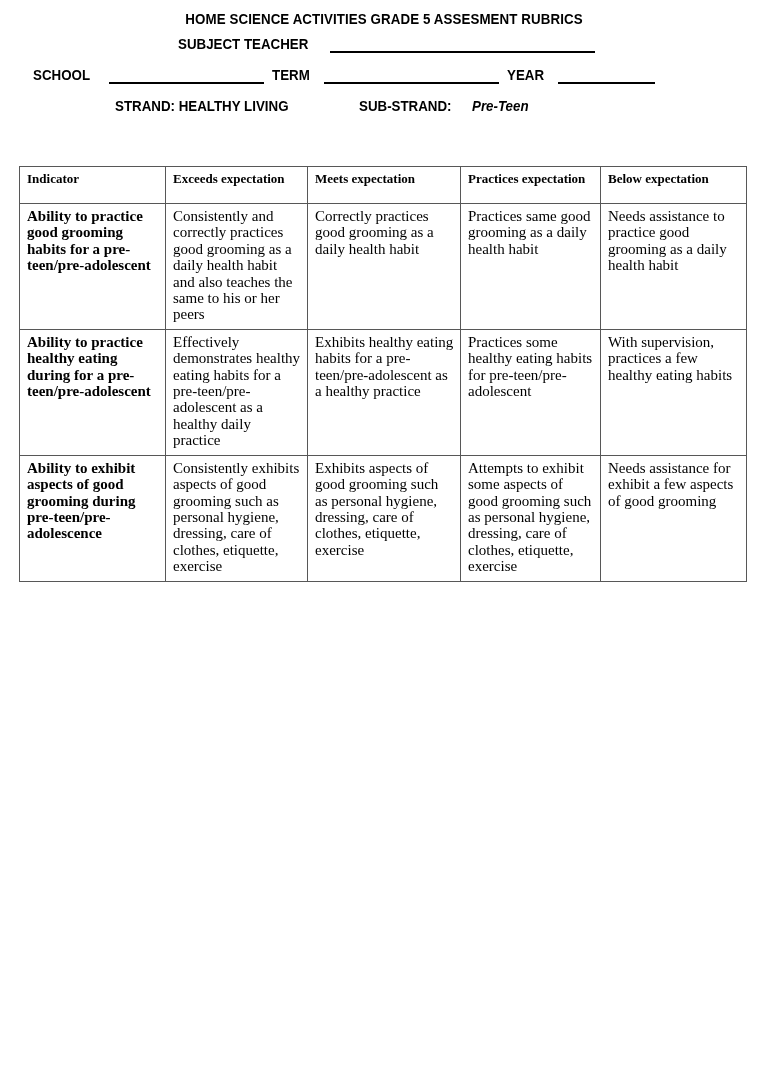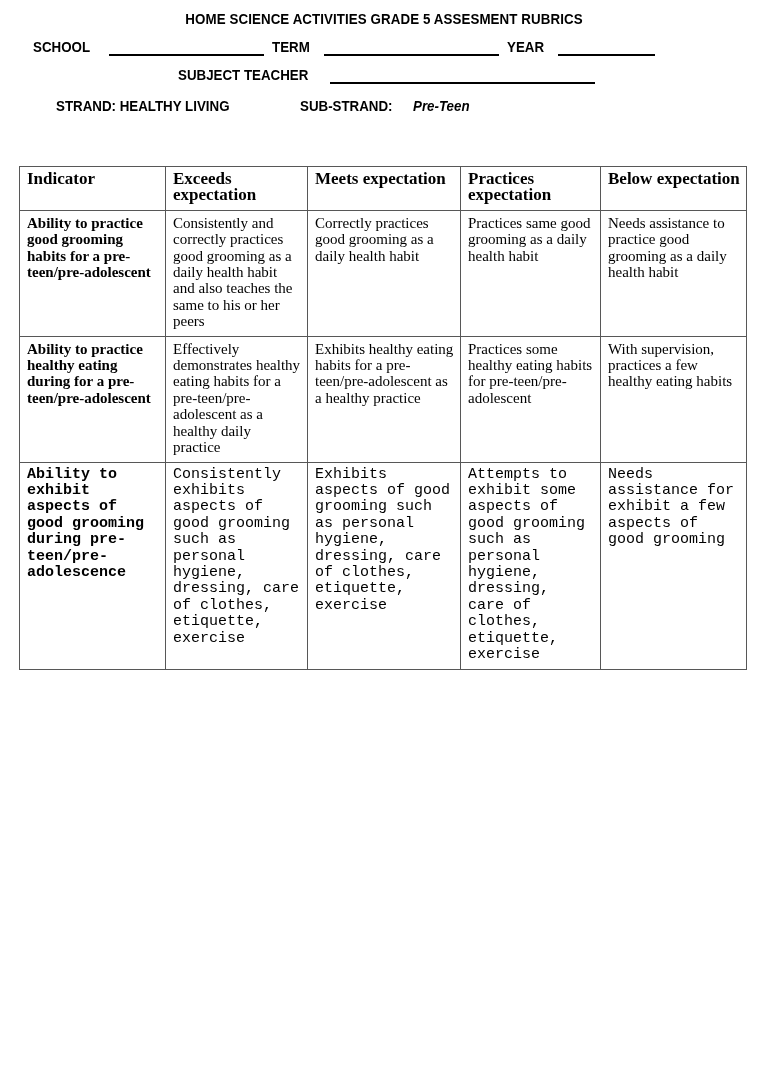--- a/index.html
+++ b/index.html
@@ -67,21 +67,21 @@
 
   
   .line-teacher {
     padding-left: 178px;
     margin-top: 2px;
   }
   .line-teacher .rule-teacher { width: 265px; }
 
   
   .line-strand {
-    padding-left: 56px;
+    padding-left: 115px;
     margin-top: 5px;
   }
   .line-strand .strand-gap { width: 42px; display: inline-block; }
   .line-strand .sub-value {
     font-style: italic;
     font-weight: bold;
     display: inline-block;
     transform: scaleX(0.86);
     transform-origin: left bottom;
   }
@@ -102,60 +102,60 @@
   table.rubric td {
     border: 1px solid #575757;
     vertical-align: top;
     padding: 4px 6px 6px 7px;
     font-size: 15px;
     line-height: 16.4px;
     text-align: left;
   }
   table.rubric th {
     font-weight: bold;
-    font-size: 17px;
+    font-size: 13px;
     height: 26px;
   }
   table.rubric td.indicator {
     font-weight: bold;
   }
   col.c0 { width: 146px; }
   col.c1 { width: 142px; }
   col.c2 { width: 153px; }
   col.c3 { width: 140px; }
   col.c4 { width: 146px; }
 
   tr.r0 td { height: 90px; }
   tr.r1 td { height: 92px; }
-  tr.r2 td { height: 106px; font-family: Liberation Mono, monospace; }
+  tr.r2 td { height: 106px; }
 </style>
 </head>
 <body>
 
 <div class="doc-header">
 
   <div class="title-line">HOME SCIENCE ACTIVITIES GRADE 5 ASSESMENT RUBRICS</div>
+
+  <div class="field-line line-teacher">
+    <span class="lbl">SUBJECT TEACHER</span>
+    <span class="rule rule-teacher"></span>
+  </div>
 
   <div class="field-line line-school">
     <span class="lbl">SCHOOL</span>
     <span class="gap-a"></span>
     <span class="rule rule-school"></span>
     <span class="gap-b"></span>
     <span class="lbl">TERM</span>
     <span class="gap-b"></span>
     <span class="rule rule-term"></span>
     <span class="gap-c"></span>
     <span class="lbl">YEAR</span>
     <span class="gap-c"></span>
     <span class="rule rule-year"></span>
-  </div>
-
-  <div class="field-line line-teacher">
-    <span class="lbl">SUBJECT TEACHER</span>
-    <span class="rule rule-teacher"></span>
   </div>
 
   <div class="field-line line-strand">
     <span class="lbl">STRAND: HEALTHY LIVING</span>
     <span class="strand-gap"></span>
     <span class="lbl">SUB-STRAND:</span>
     <span style="width:6px;display:inline-block"></span>
     <span class="sub-value">Pre-Teen</span>
   </div>
 

